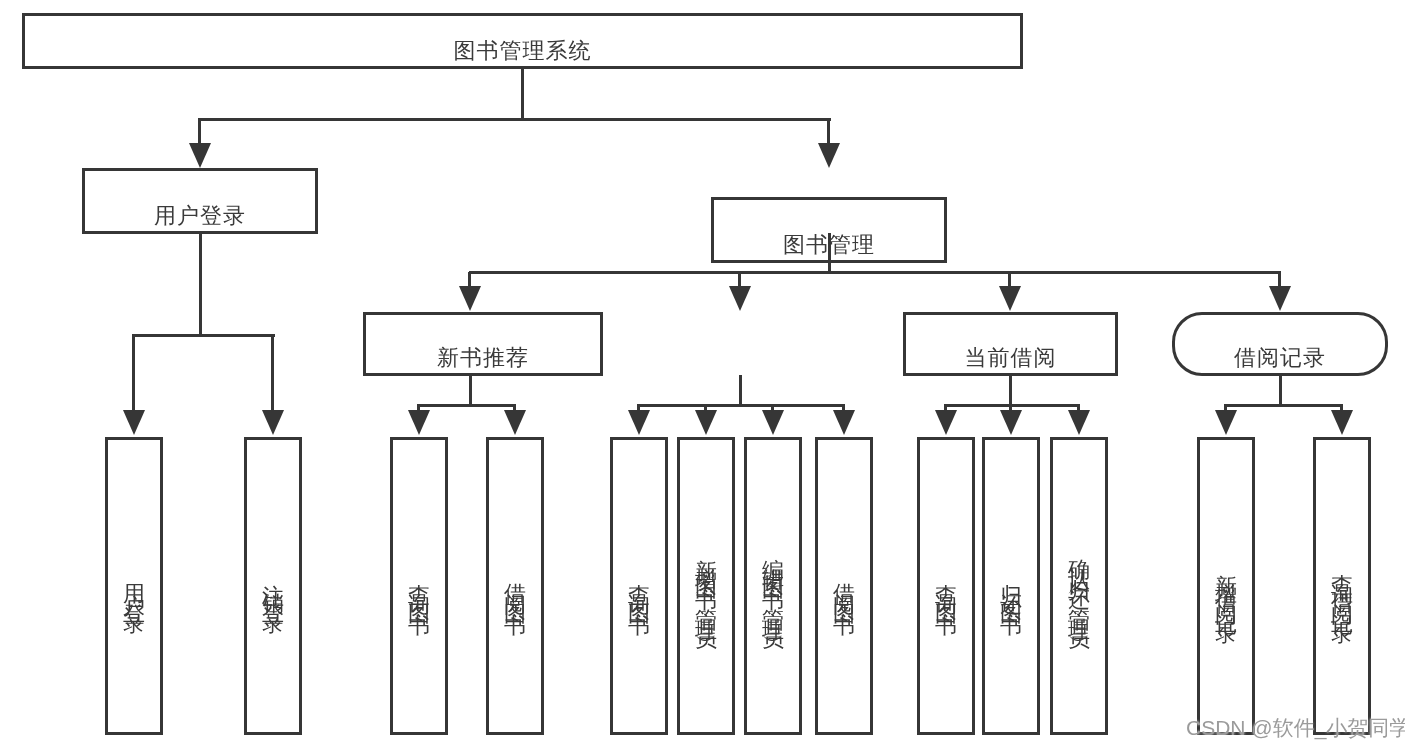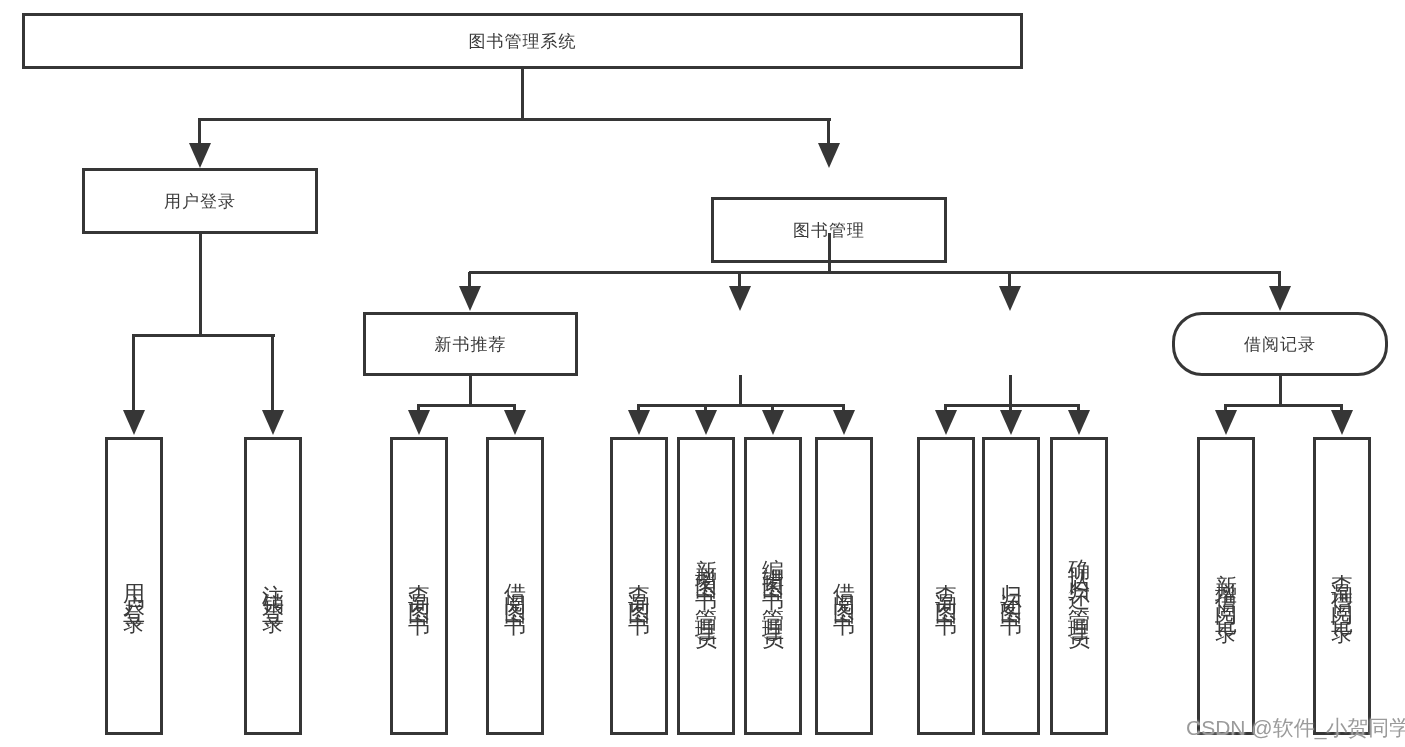--- a/index.html
+++ b/index.html
@@ -17,23 +17,23 @@
     font-family: "Liberation Sans", "DejaVu Sans", sans-serif;
     color: var(--text);
     overflow: hidden;
   }
   .box {
     position: absolute;
     box-sizing: border-box;
     border: 3px solid var(--line);
     background: #ffffff;
     display: flex;
-    align-items: center;
+    align-items: flex-end;
     justify-content: center;
-    font-size: 17px;
+    font-size: 22px;
     letter-spacing: 1px;
     color: var(--text);
   }
   .vbox {
     position: absolute;
     box-sizing: border-box;
     border: 3px solid var(--line);
     background: #ffffff;
     display: flex;
     align-items: center;
@@ -107,22 +107,25 @@
   <div class="arrow" style="left:123px; top:334px; height:101px;"></div>
   <div class="arrow" style="left:262px; top:334px; height:101px;"></div>
 
   <div class="vline" style="left:828px; top:233px; height:41px;"></div>
   <div class="hline" style="left:469px; top:271px; width:812px;"></div>
   <div class="arrow" style="left:459px; top:272px; height:39px;"></div>
   <div class="arrow" style="left:729px; top:272px; height:39px;"></div>
   <div class="arrow" style="left:999px; top:272px; height:39px;"></div>
   <div class="arrow" style="left:1269px; top:272px; height:39px;"></div>
 
-  <div class="box" style="left:363px; top:312px; width:215px; height:64px;">
+  <div class="box" style="left:363px; top:312px; width:240px; height:64px;">
     <span>新书推荐</span>
+  </div>
+  <div class="box" style="left:903px; top:312px; width:215px; height:64px;">
+    <span>当前借阅</span>
   </div>
   <div class="box" style="left:1172px; top:312px; width:216px; height:64px;border-radius:30px;">
     <span>借阅记录</span>
   </div>
 
   <div class="vline" style="left:469px; top:375px; height:32px;"></div>
   <div class="hline" style="left:418px; top:404px; width:98px;"></div>
   <div class="arrow" style="left:408px; top:404px; height:31px;"></div>
   <div class="arrow" style="left:504px; top:404px; height:31px;"></div>
 

